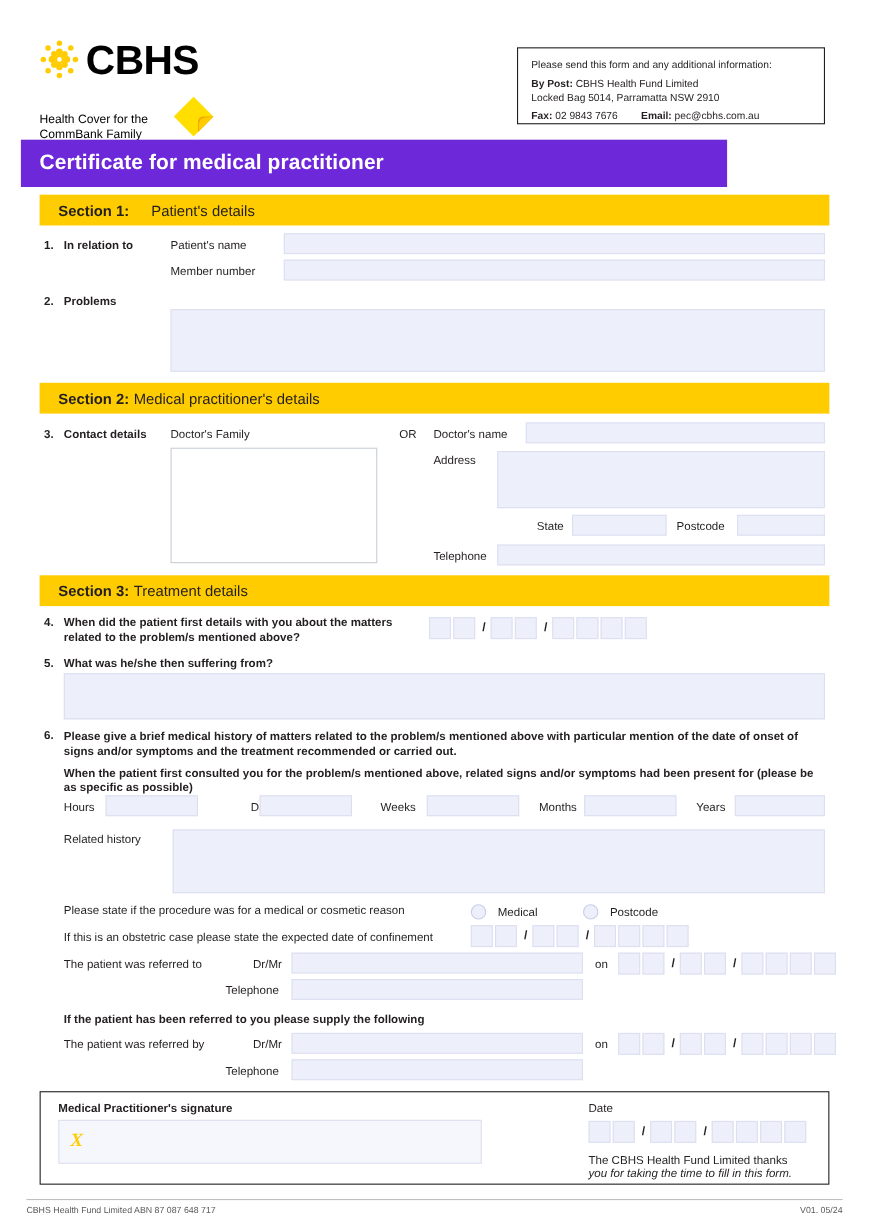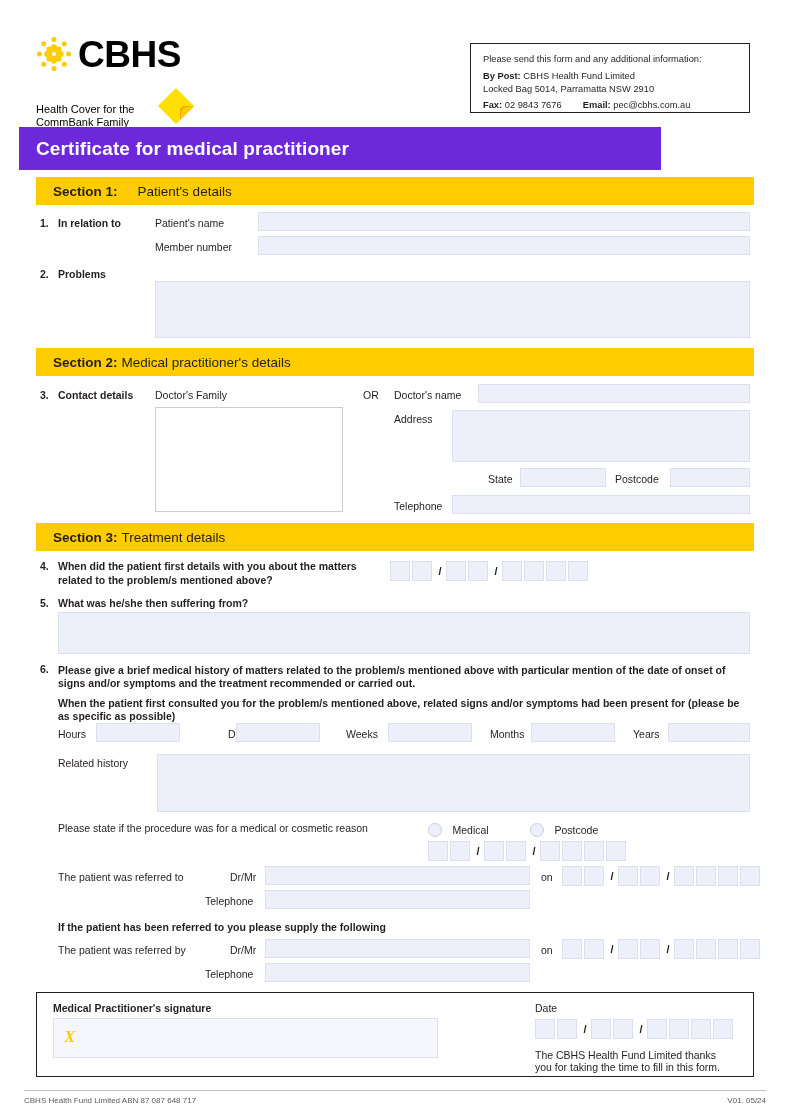--- a/index.html
+++ b/index.html
@@ -368,20 +368,21 @@
   <span class="lbl-s" style="left:58px; top:822px;">Please state if the procedure was for a medical or cosmetic reason</span>
   <span style="position:absolute; left:428px; top:820px;">
     <span class="radio-circle"></span>
     <span class="lbl-s" style="position:static; margin-left:6px;">Medical</span>
   </span>
   <span style="position:absolute; left:530px; top:820px;">
     <span class="radio-circle"></span>
     <span class="lbl-s" style="position:static; margin-left:6px;">Postcode</span>
   </span>
 
+  <span class="lbl-s" style="left:58px; top:846px;">If this is an obstetric case please state the expected date of confinement</span>
   <div class="datecells" style="left:428px; top:841px;">
     <span class="cell"></span><span class="cell"></span><span class="slash">/</span><span class="cell"></span><span class="cell"></span><span class="slash">/</span><span class="cell"></span><span class="cell"></span><span class="cell"></span><span class="cell"></span>
   </div>
 
   <span class="lbl-s" style="left:58px; top:871px;">The patient was referred to</span>
   <span class="lbl-s" style="left:230px; top:871px;">Dr/Mr</span>
   <div class="fld" style="left:265px; top:866px; width:265px; height:19px;"></div>
   <span class="lbl-s" style="left:541px; top:871px;">on</span>
   <div class="datecells" style="left:562px; top:866px;">
     <span class="cell"></span><span class="cell"></span><span class="slash">/</span><span class="cell"></span><span class="cell"></span><span class="slash">/</span><span class="cell"></span><span class="cell"></span><span class="cell"></span><span class="cell"></span>
@@ -408,20 +409,20 @@
     <div class="sig-box">
       <span class="sig-x">X</span>
     </div>
 
     <span class="lbl-s" style="left:498px; top:9px;">Date</span>
     <div class="datecells" style="left:498px; top:26px;">
       <span class="cell"></span><span class="cell"></span><span class="slash">/</span><span class="cell"></span><span class="cell"></span><span class="slash">/</span><span class="cell"></span><span class="cell"></span><span class="cell"></span><span class="cell"></span>
     </div>
 
     <span class="lbl-s" style="left:498px; top:56px;">The CBHS Health Fund Limited thanks</span>
-    <span class="lbl-s" style="left:498px; top:68px;">you for taking the time to fill in this form.</span>
+    <span class="lbl-s" style="left:498px; top:68px;font-style:italic;">you for taking the time to fill in this form.</span>
   </div>
 
   <div class="footer-line"></div>
   <span class="footer-left">CBHS Health Fund Limited ABN 87 087 648 717</span>
   <span class="footer-right">V01. 05/24</span>
 
 </div>
 
 </body></html>

